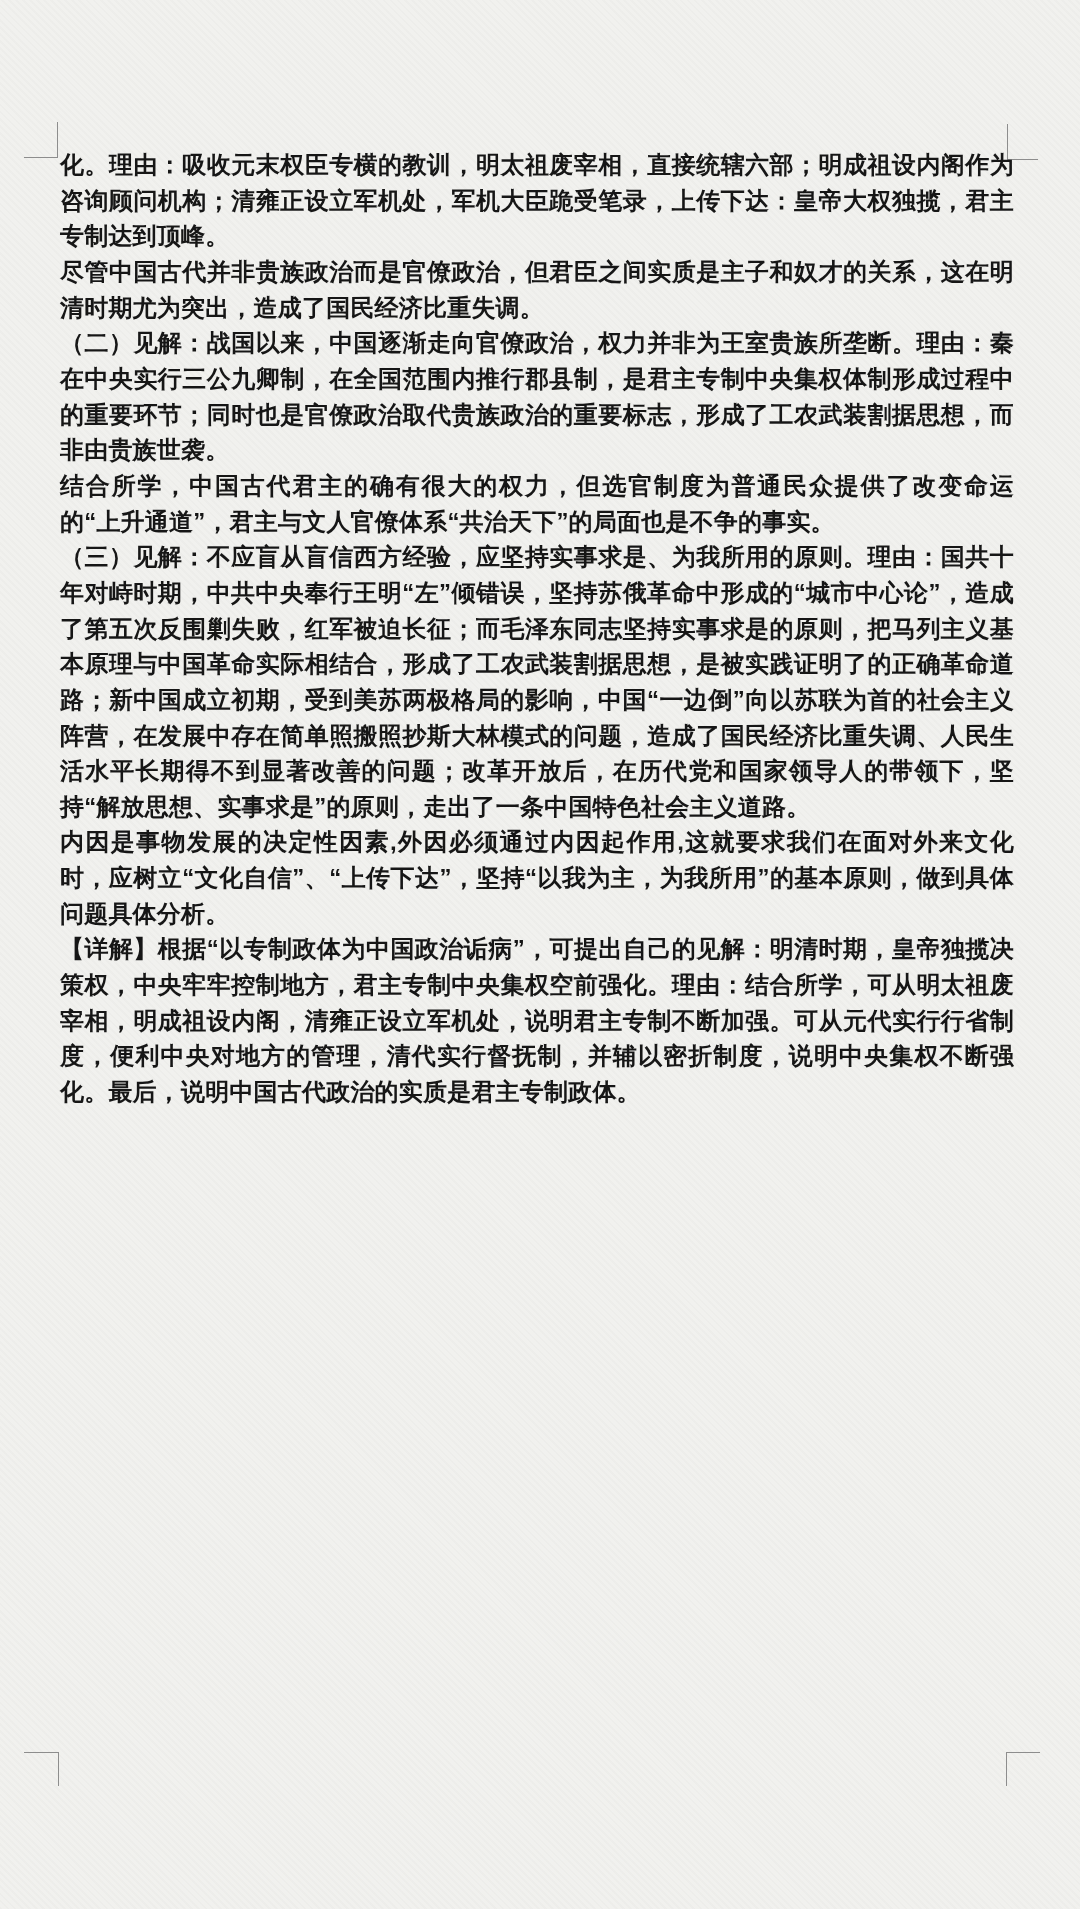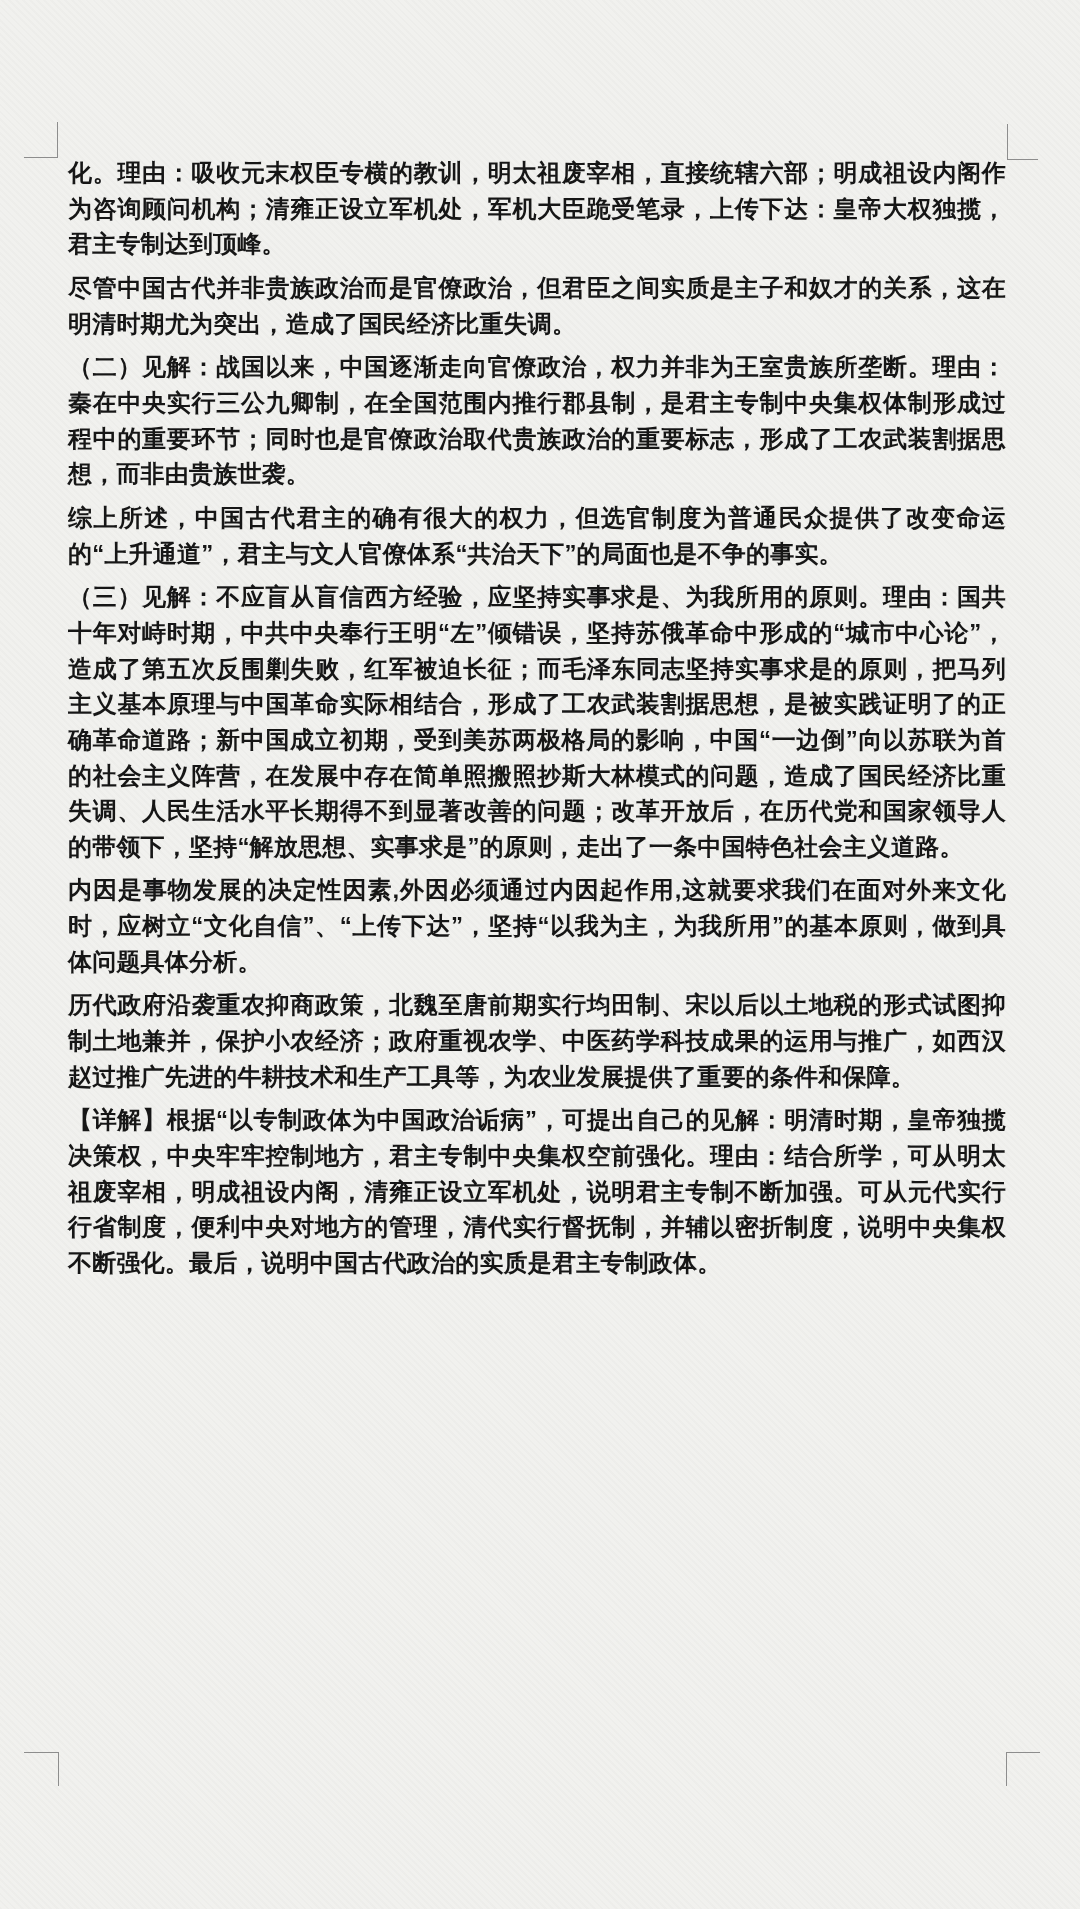--- a/index.html
+++ b/index.html
@@ -29,21 +29,21 @@
     color: var(--ink, #161616);
     font-size: 24px;
     font-weight: 600;
     line-height: 35.65px;
     letter-spacing: 0.2px;
     text-align: justify;
     text-justify: inter-character;
   }
 
   .content p {
-    margin: 8px;
+    margin: 0;
     word-break: break-all;
   }
 
   .crop-mark {
     position: absolute;
     --mk: var(--mark, #8d8d8d);
   }
   .mark-tl { left: 24px;   top: 122px;  width: 34px; height: 36px;
              border-right: 1px solid var(--mk); border-bottom: 1px solid var(--mk); }
   .mark-tr { left: 1007px; top: 124px;  width: 31px; height: 36px;
@@ -59,19 +59,18 @@
 <div class="page">
   <div class="crop-mark mark-tl"></div>
   <div class="crop-mark mark-tr"></div>
   <div class="crop-mark mark-bl"></div>
   <div class="crop-mark mark-br"></div>
 
   <div class="content">
       <p>化。理由：吸收元末权臣专横的教训，明太祖废宰相，直接统辖六部；明成祖设内阁作为咨询顾问机构；清雍正设立军机处，军机大臣跪受笔录，上传下达：皇帝大权独揽，君主专制达到顶峰。</p>
       <p>尽管中国古代并非贵族政治而是官僚政治，但君臣之间实质是主子和奴才的关系，这在明清时期尤为突出，造成了国民经济比重失调。</p>
       <p>（二）见解：战国以来，中国逐渐走向官僚政治，权力并非为王室贵族所垄断。理由：秦在中央实行三公九卿制，在全国范围内推行郡县制，是君主专制中央集权体制形成过程中的重要环节；同时也是官僚政治取代贵族政治的重要标志，形成了工农武装割据思想，而非由贵族世袭。</p>
-      <p>综上所述，中国古代君主的确有很大的权力，但选官制度为普通民众提供了改变命运的“上升通道”，君主与文人官僚体系“共治天下”的局面也是不争的事实。</p>
+      <p>结合所学，中国古代君主的确有很大的权力，但选官制度为普通民众提供了改变命运的“上升通道”，君主与文人官僚体系“共治天下”的局面也是不争的事实。</p>
       <p>（三）见解：不应盲从盲信西方经验，应坚持实事求是、为我所用的原则。理由：国共十年对峙时期，中共中央奉行王明“左”倾错误，坚持苏俄革命中形成的“城市中心论”，造成了第五次反围剿失败，红军被迫长征；而毛泽东同志坚持实事求是的原则，把马列主义基本原理与中国革命实际相结合，形成了工农武装割据思想，是被实践证明了的正确革命道路；新中国成立初期，受到美苏两极格局的影响，中国“一边倒”向以苏联为首的社会主义阵营，在发展中存在简单照搬照抄斯大林模式的问题，造成了国民经济比重失调、人民生活水平长期得不到显著改善的问题；改革开放后，在历代党和国家领导人的带领下，坚持“解放思想、实事求是”的原则，走出了一条中国特色社会主义道路。</p>
       <p>内因是事物发展的决定性因素,外因必须通过内因起作用,这就要求我们在面对外来文化时，应树立“文化自信”、“上传下达”，坚持“以我为主，为我所用”的基本原则，做到具体问题具体分析。</p>
-      <p>历代政府沿袭重农抑商政策，北魏至唐前期实行均田制、宋以后以土地税的形式试图抑制土地兼并，保护小农经济；政府重视农学、中医药学科技成果的运用与推广，如西汉赵过推广先进的牛耕技术和生产工具等，为农业发展提供了重要的条件和保障。</p>
       <p>【详解】根据“以专制政体为中国政治诟病”，可提出自己的见解：明清时期，皇帝独揽决策权，中央牢牢控制地方，君主专制中央集权空前强化。理由：结合所学，可从明太祖废宰相，明成祖设内阁，清雍正设立军机处，说明君主专制不断加强。可从元代实行行省制度，便利中央对地方的管理，清代实行督抚制，并辅以密折制度，说明中央集权不断强化。最后，说明中国古代政治的实质是君主专制政体。</p>
     </div>
 </div>
 
 </body></html>

